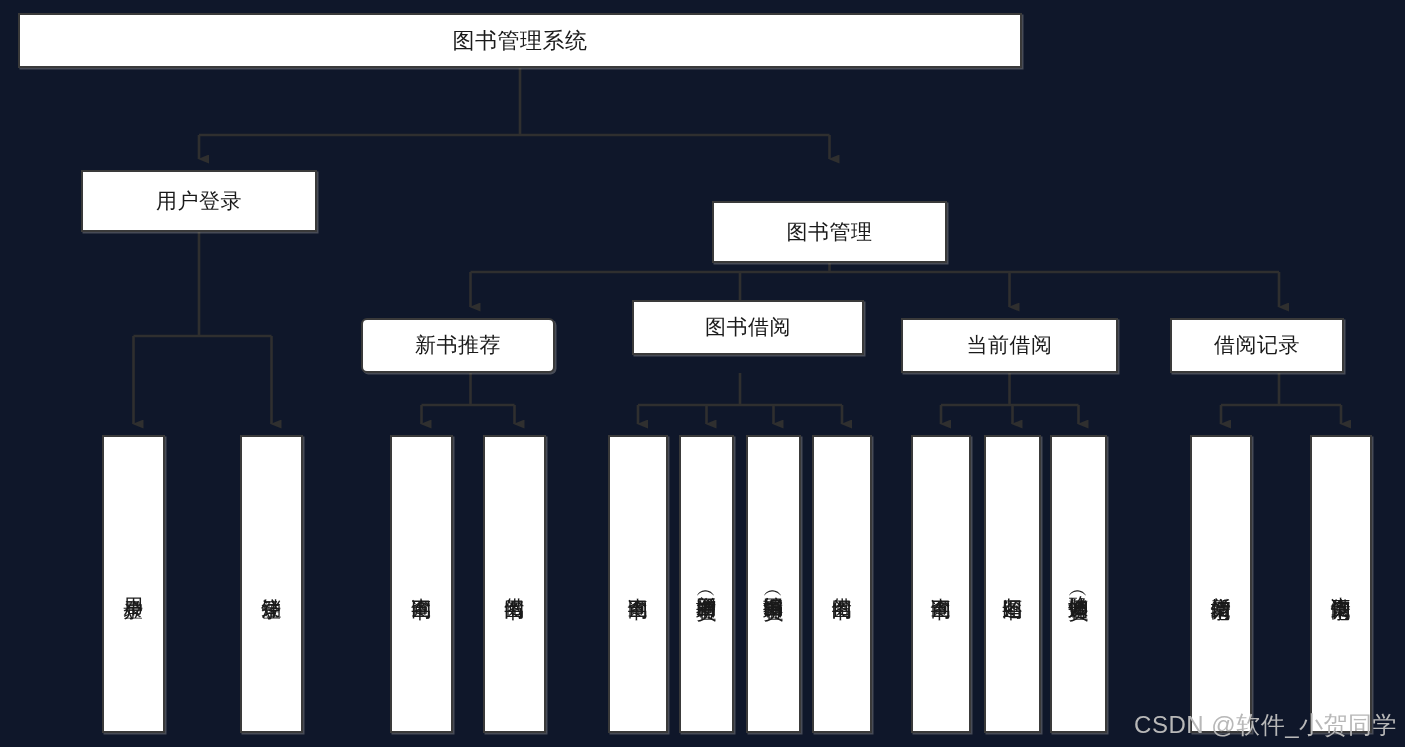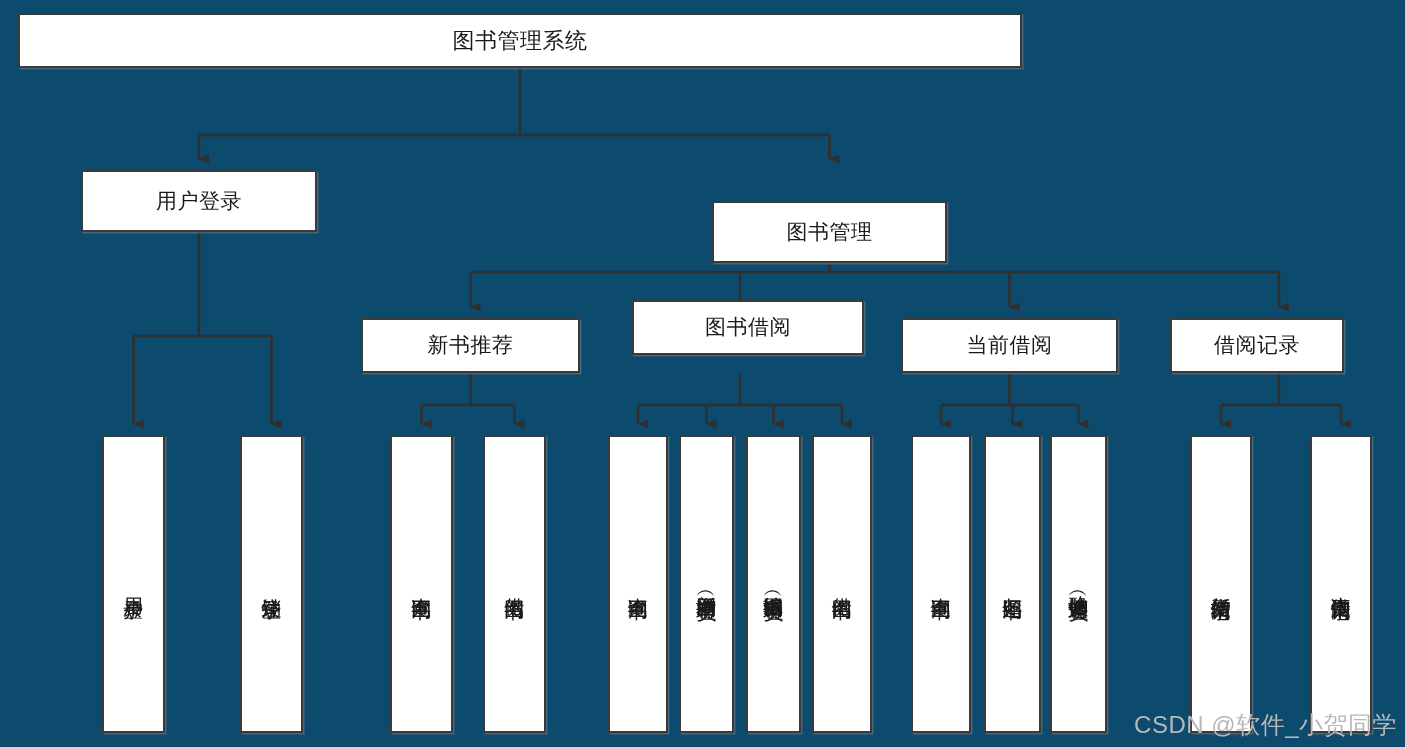--- a/index.html
+++ b/index.html
@@ -4,21 +4,21 @@
 <style>
   html, body {
     margin: 0;
     padding: 0;
     background: #ffffff;
   }
   #canvas {
     position: relative;
     width: 1405px;
     height: 747px;
-    background: #0c4a6e;
+    background: #0f172a;
     font-family: "Liberation Sans", "DejaVu Sans", sans-serif;
     overflow: hidden;
   }
   #edges {
     position: absolute;
     left: 0;
     top: 0;
     width: 1405px;
     height: 747px;
   }
@@ -112,21 +112,21 @@
   <div id="nodes-layer">
       <div class="node root" style="left: 18px; top: 13px; width: 1004px; height: 55px;">
         <span class="label">图书管理系统</span>
       </div>
       <div class="node" style="left: 81px; top: 170px; width: 236px; height: 62px;">
         <span class="label">用户登录</span>
       </div>
       <div class="node" style="left: 712px; top: 170px; width: 235px; height: 62px; margin-top: 31px;">
         <span class="label">图书管理</span>
       </div>
-      <div class="node" style="left: 361px; top: 318px; width: 219px; height: 55px;">
+      <div class="node" style="left: 361px; top: 318px; width: 194px; height: 55px; border-radius: 6px;">
         <span class="label">新书推荐</span>
       </div>
       <div class="node" style="left: 632px; top: 300px; width: 232px; height: 55px;">
         <span class="label">图书借阅</span>
       </div>
       <div class="node" style="left: 901px; top: 318px; width: 217px; height: 55px;">
         <span class="label">当前借阅</span>
       </div>
       <div class="node" style="left: 1170px; top: 318px; width: 174px; height: 55px;">
         <span class="label">借阅记录</span>

